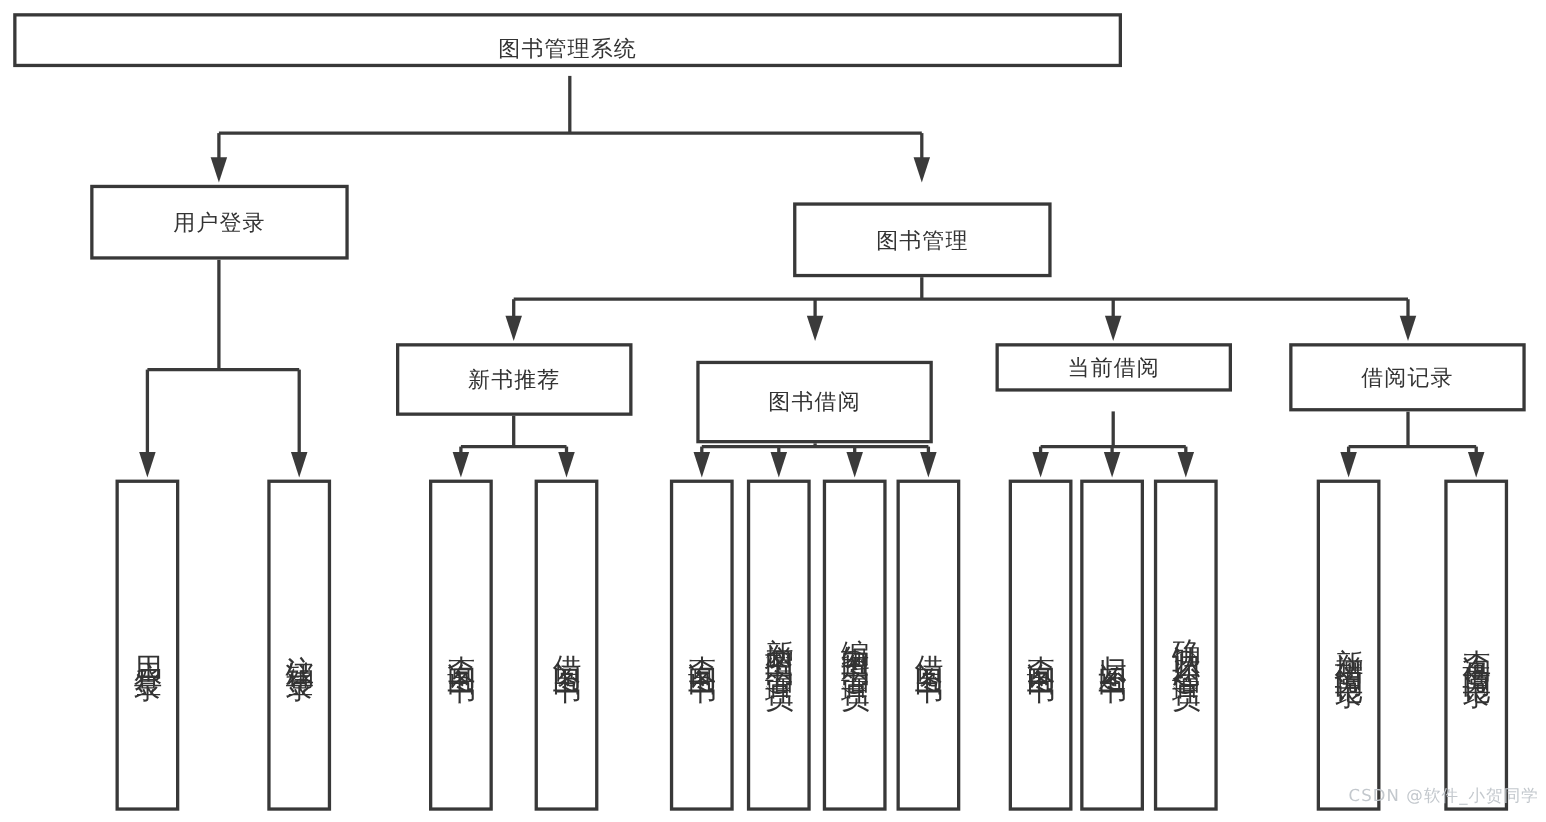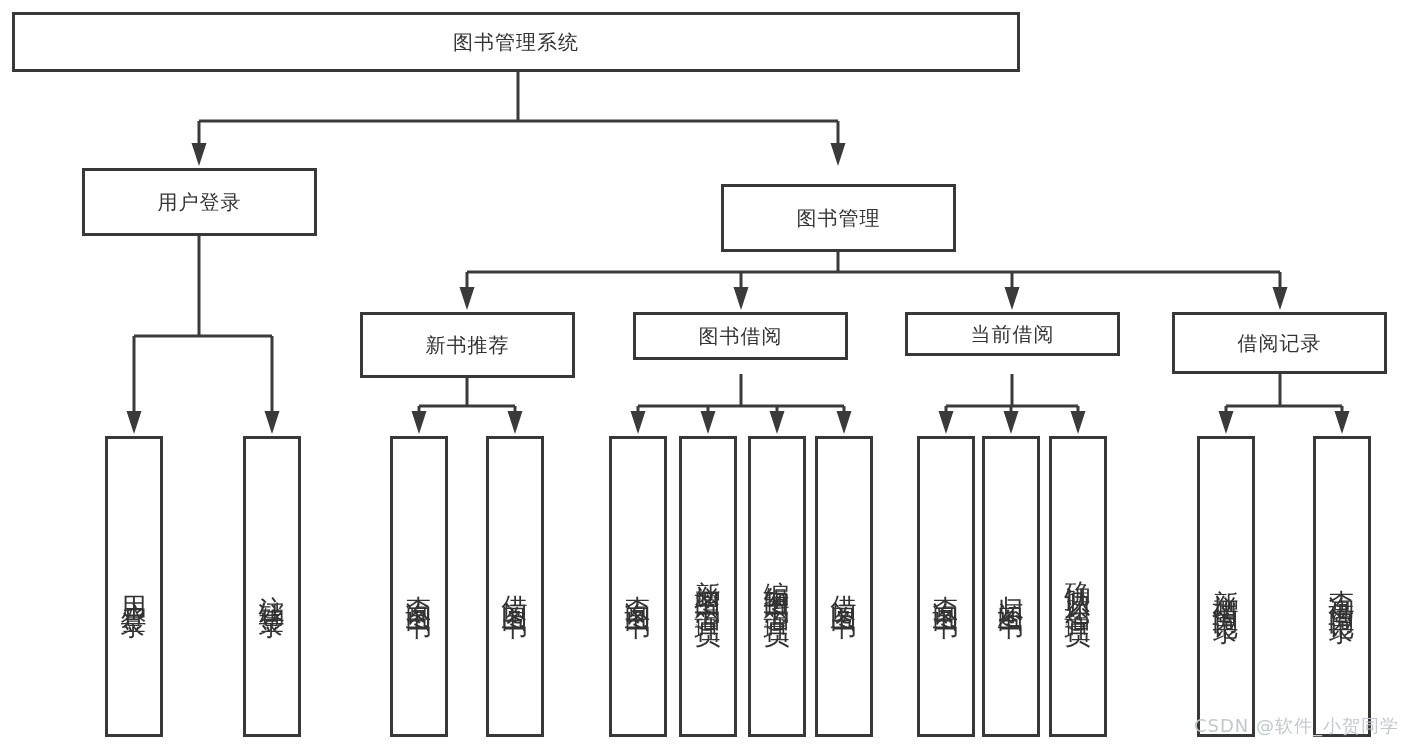--- a/index.html
+++ b/index.html
@@ -49,21 +49,21 @@
     text-orientation: mixed;
     font-size: 26px;
     letter-spacing: 6px;
     line-height: 1;
     color: #333333;
   }
   .watermark {
     position: absolute;
     top: 714px;
     right: 6px;
-    font-size: 18px;
+    font-size: 15px;
     color: #c3c8cd;
     letter-spacing: 1px;
     white-space: nowrap;
   }
 </style>
 </head>
 <body>
 
 <div class="canvas">
 
@@ -136,35 +136,35 @@
     <g>
       <line x1="1280" y1="374" x2="1280" y2="406"></line>
       <line x1="1226" y1="406" x2="1342" y2="406"></line>
       <line x1="1226" y1="406" x2="1226" y2="414"></line>
       <line x1="1342" y1="406" x2="1342" y2="414"></line>
       <polygon points="1218.5,411 1233.5,411 1226,434"></polygon>
       <polygon points="1334.5,411 1349.5,411 1342,434"></polygon>
     </g>
   </svg>
 
-  <div class="box" style="left:12px; top:12px; width:1008px; height:60px;">
+  <div class="box" style="left:12px; top:12px; width:1008px; height:49px;align-items:flex-end;">
     <span class="hlabel">图书管理系统</span>
   </div>
 
   <div class="box" style="left:82px; top:168px; width:235px; height:68px;">
     <span class="hlabel">用户登录</span>
   </div>
   <div class="box" style="left:721px; top:184px; width:235px; height:68px;">
     <span class="hlabel">图书管理</span>
   </div>
 
   <div class="box" style="left:360px; top:312px; width:215px; height:66px;justify-content:center;">
     <span class="hlabel">新书推荐</span>
   </div>
-  <div class="box" style="left:633px; top:312px; width:215px; height:48px;">
+  <div class="box" style="left:633px; top:328px; width:215px; height:75px;">
     <span class="hlabel">图书借阅</span>
   </div>
   <div class="box" style="left:905px; top:312px; width:215px; height:44px;">
     <span class="hlabel">当前借阅</span>
   </div>
   <div class="box" style="left:1172px; top:312px; width:215px; height:62px;">
     <span class="hlabel">借阅记录</span>
   </div>
 
   <div class="box" style="left:105px; top:436px; width:58px; height:301px;">

